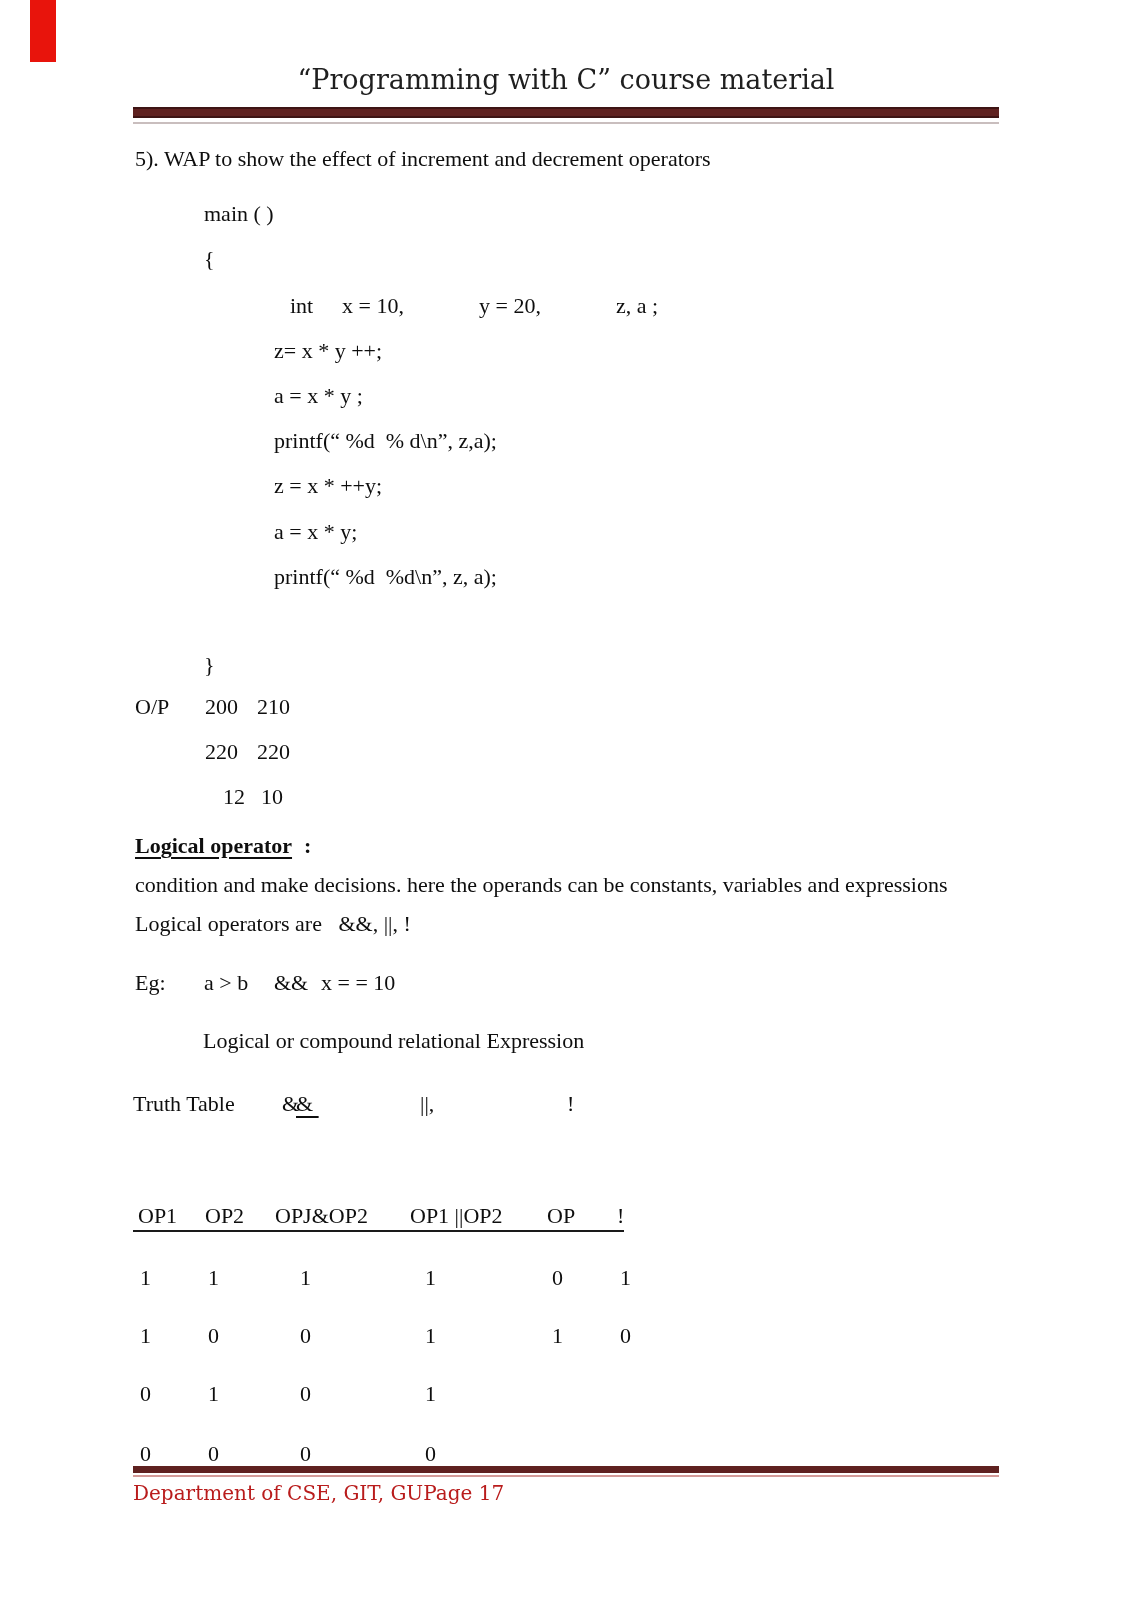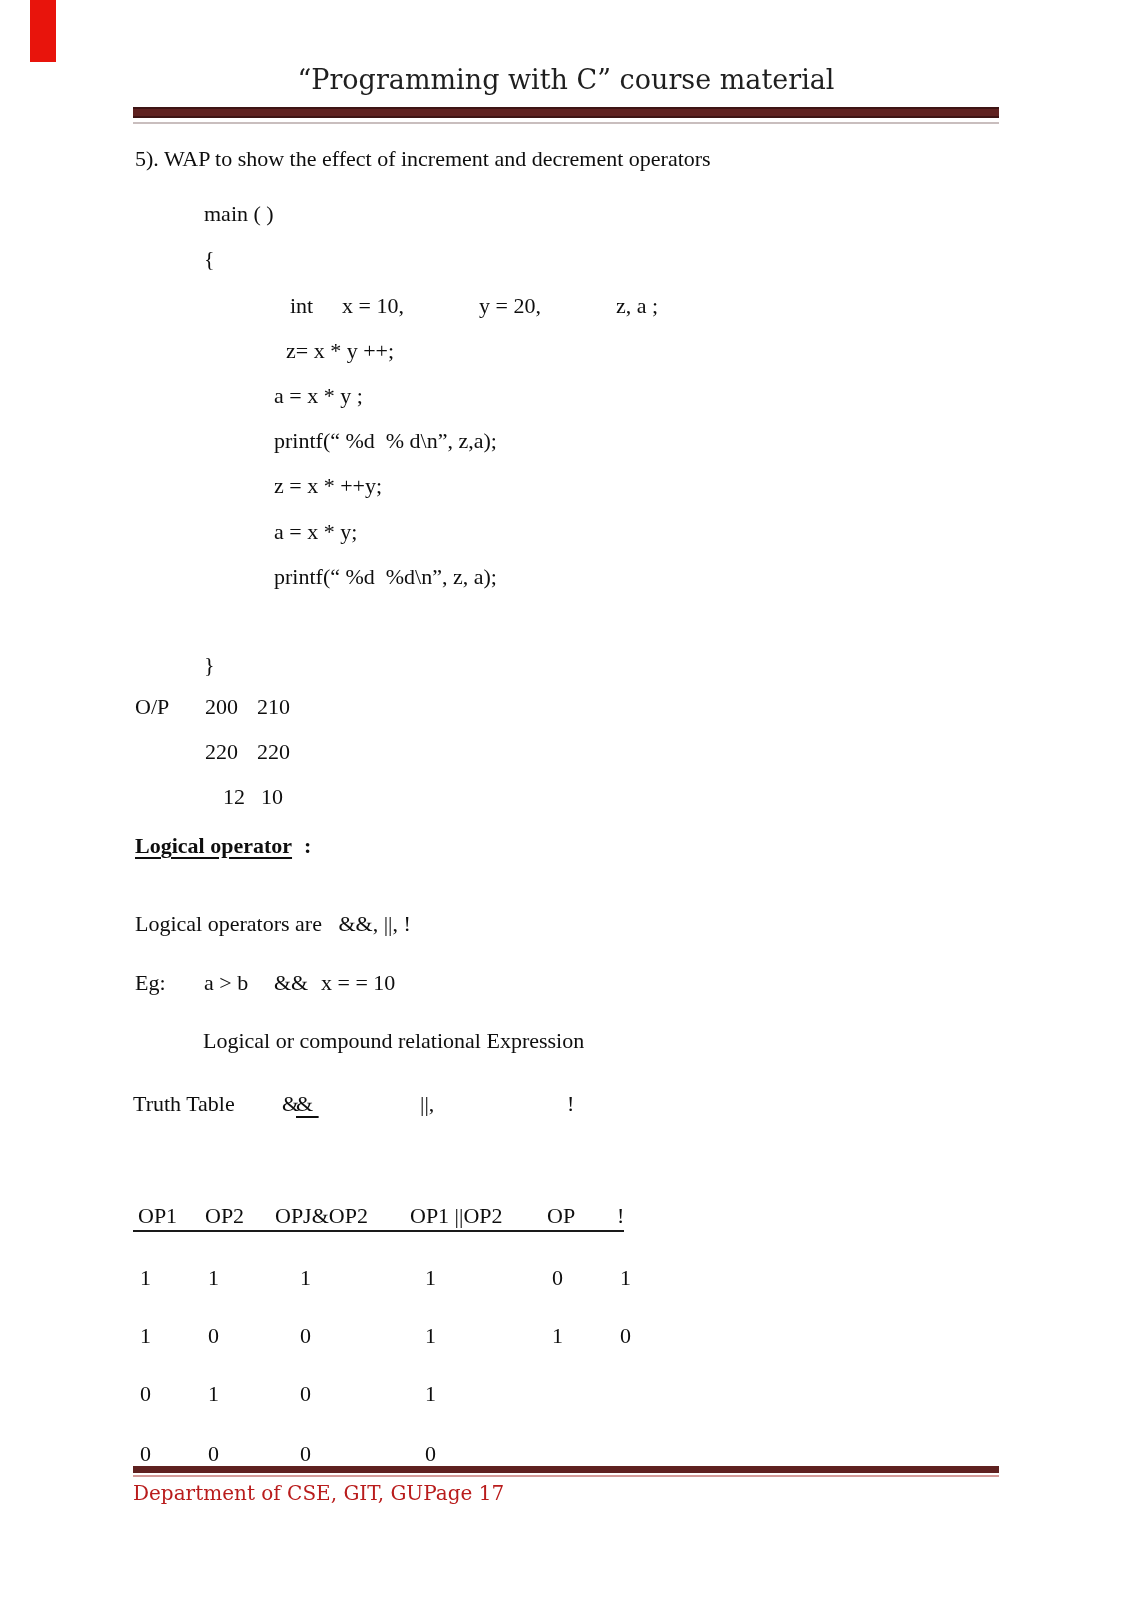--- a/index.html
+++ b/index.html
@@ -33,38 +33,39 @@
   <div class="rule" style="top:122px;height:2px;background:#c9bebe;"></div>
 
   <div class="abs ln" style="left:135px;top:146px;">5). WAP to show the effect of increment and decrement operators</div>
 
   <div class="abs ln" style="left:204px;top:201px;">main ( )</div>
   <div class="abs ln" style="left:204px;top:246px;">{</div>
   <div class="abs ln" style="left:274px;top:293px;margin-left:16px;">int</div>
   <div class="abs ln" style="left:342px;top:293px;">x = 10,</div>
   <div class="abs ln" style="left:479px;top:293px;">y = 20,</div>
   <div class="abs ln" style="left:616px;top:293px;">z, a ;</div>
-  <div class="abs ln" style="left:274px;top:338px;margin-left:12px;">z= x * y ++;</div>
+  <div class="abs ln" style="left:274px;top:338px;">z= x * y ++;</div>
   <div class="abs ln" style="left:274px;top:383px;">a = x * y ;</div>
   <div class="abs ln" style="left:274px;top:428px;">printf(“ %d  % d\n”, z,a);</div>
   <div class="abs ln" style="left:274px;top:473px;">z = x * ++y;</div>
   <div class="abs ln" style="left:274px;top:519px;">a = x * y;</div>
   <div class="abs ln" style="left:274px;top:564px;">printf(“ %d  %d\n”, z, a);</div>
   <div class="abs ln" style="left:204px;top:652px;">}</div>
 
   <div class="abs ln" style="left:135px;top:694px;">O/P</div>
   <div class="abs ln" style="left:205px;top:694px;">200</div>
   <div class="abs ln" style="left:257px;top:694px;">210</div>
   <div class="abs ln" style="left:205px;top:739px;">220</div>
   <div class="abs ln" style="left:257px;top:739px;">220</div>
   <div class="abs ln" style="left:211px;top:784px;margin-left:12px;">12</div>
   <div class="abs ln" style="left:261px;top:784px;">10</div>
 
   <div class="abs ln hd" style="left:135px;top:833px;">Logical operator</div>
   <div class="abs ln bold" style="left:304px;top:833px;">:</div>
+  <div class="abs ln" style="left:135px;top:872px;">condition and make decisions. here the operands can be constants, variables and expressions</div>
   <div class="abs ln" style="left:135px;top:911px;">Logical operators are   &amp;&amp;, ||, !</div>
 
   <div class="abs ln" style="left:135px;top:970px;">Eg:</div>
   <div class="abs ln" style="left:204px;top:970px;">a &gt; b</div>
   <div class="abs ln" style="left:274px;top:970px;">&amp;&amp;</div>
   <div class="abs ln" style="left:321px;top:970px;">x = = 10</div>
 
   <div class="abs ln" style="left:203px;top:1028px;">Logical or compound relational Expression</div>
 
   <div class="abs ln" style="left:133px;top:1091px;">Truth Table</div>

